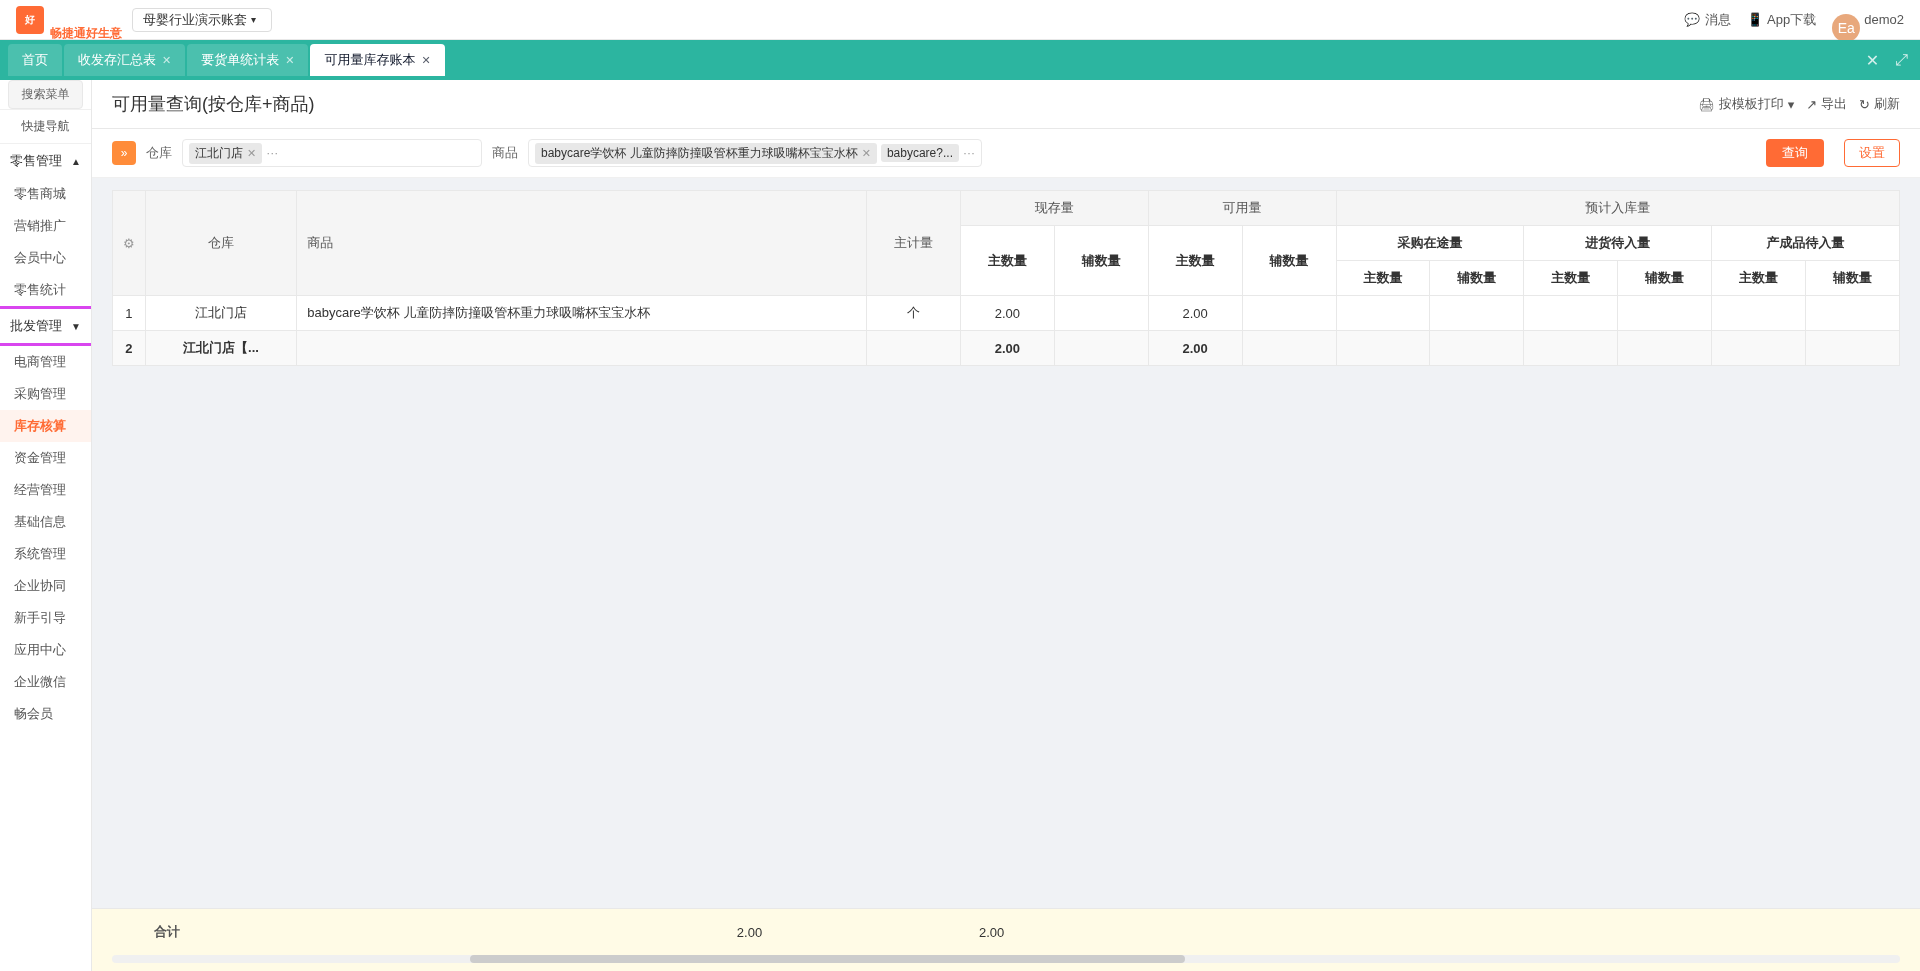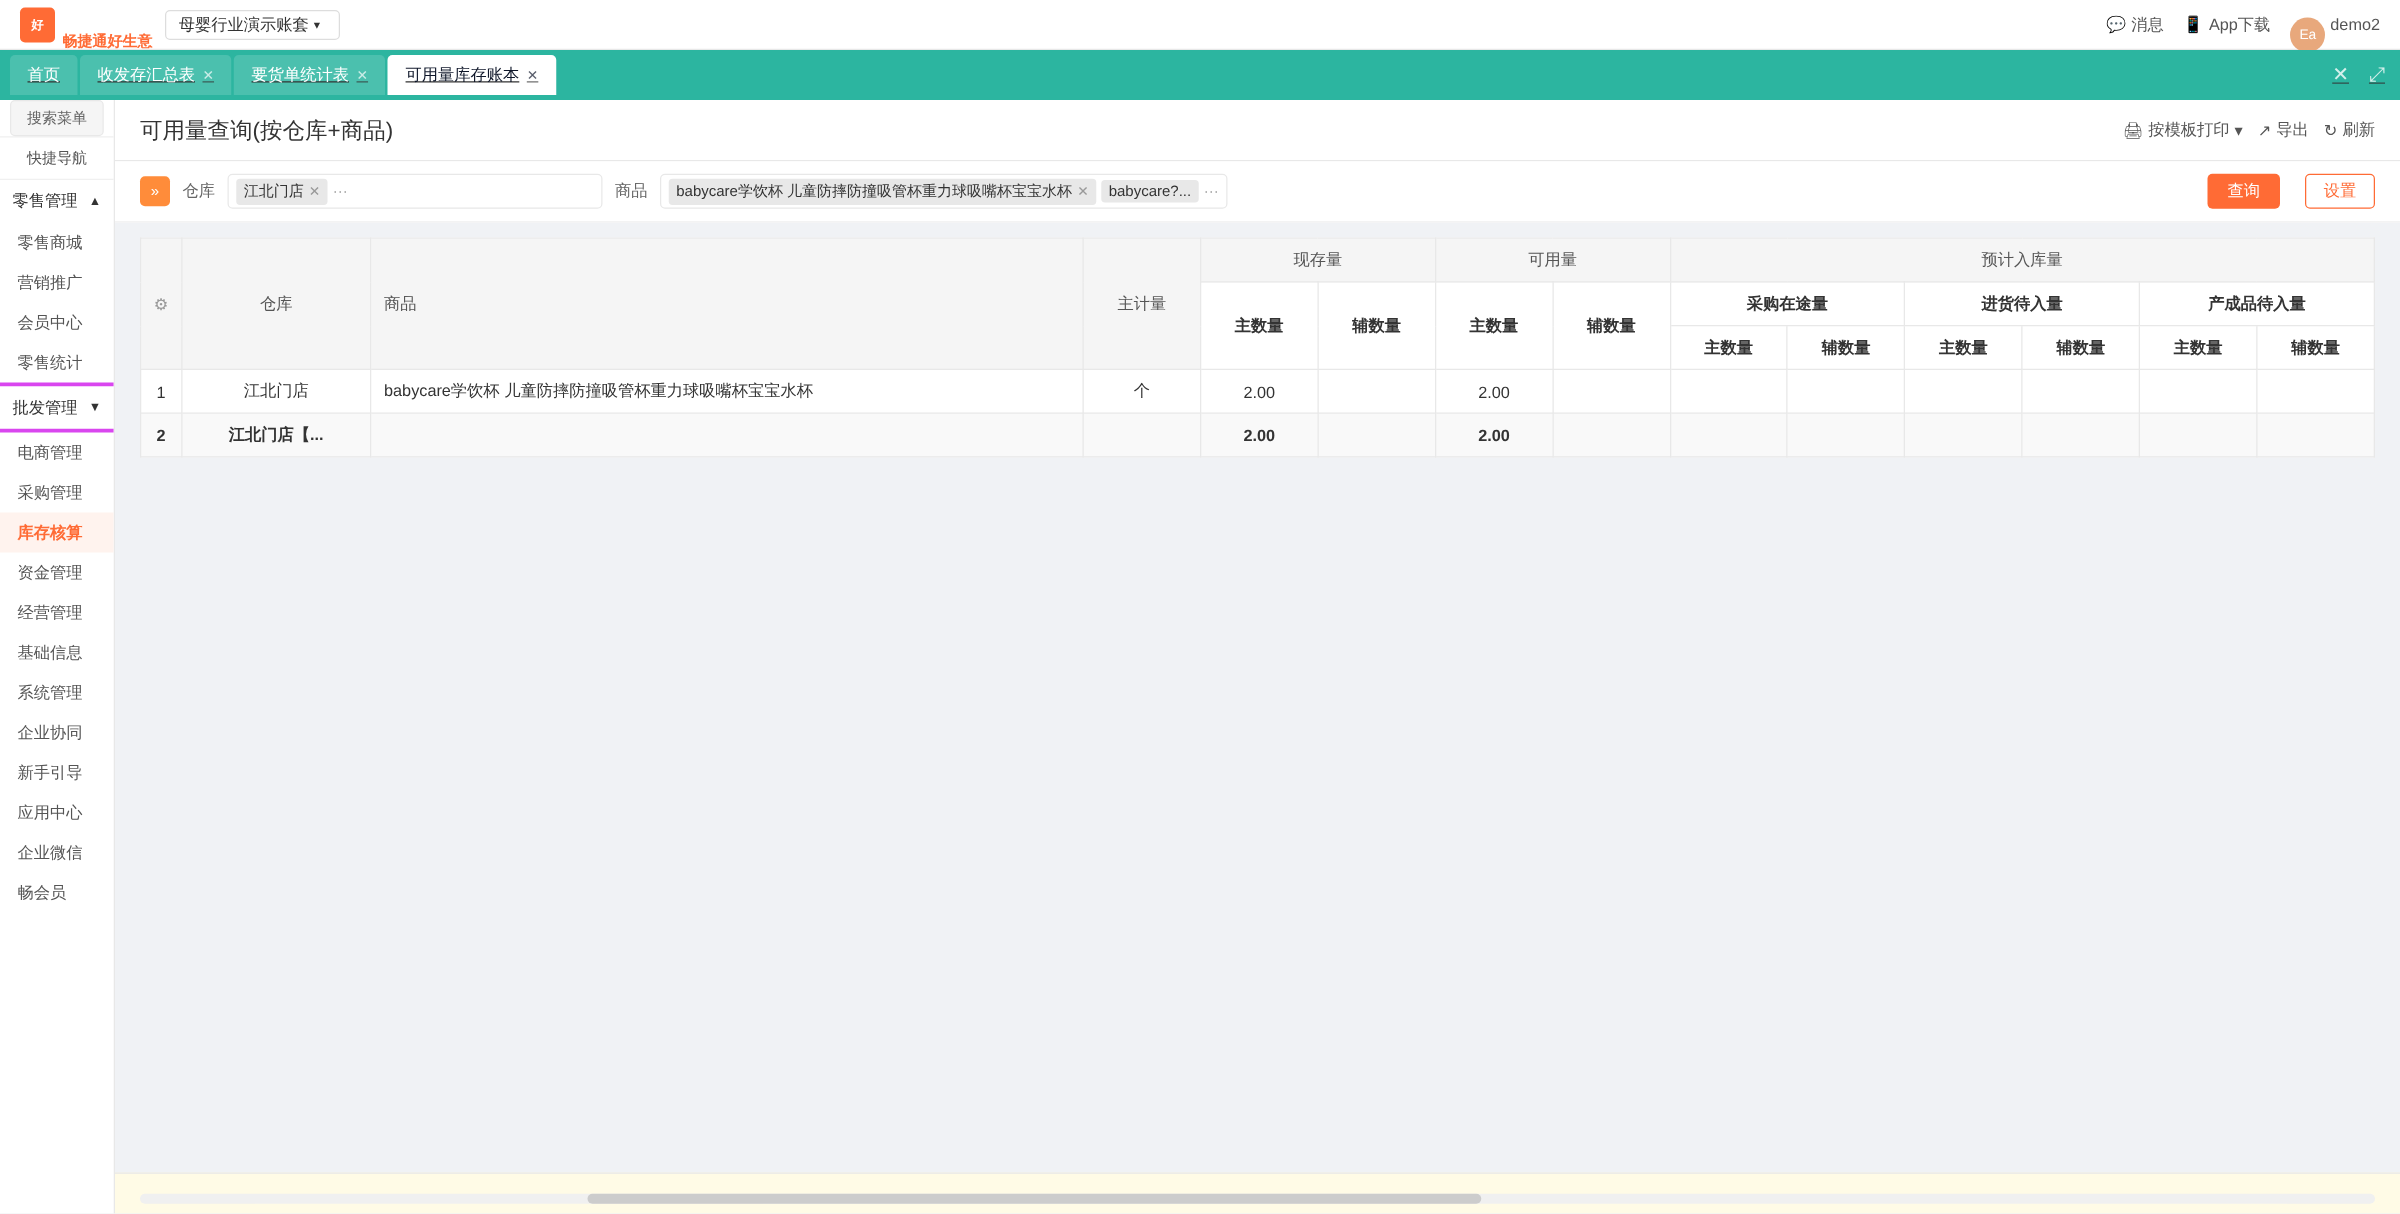--- a/index.html
+++ b/index.html
@@ -7,24 +7,24 @@
 
     
     .top-bar { height: 40px; background: #fff; display: flex; align-items: center; padding: 0 16px; border-bottom: 1px solid #e8e8e8; justify-content: space-between; }
     .top-bar-left { display: flex; align-items: center; gap: 10px; }
     .logo-area { display: flex; align-items: center; gap: 6px; }
     .logo-icon { width: 28px; height: 28px; background: #ff6b35; border-radius: 4px; display: flex; align-items: center; justify-content: center; color: white; font-size: 10px; font-weight: bold; }
     .edition-badge { font-size: 11px; color: #999; background: #f5f5f5; padding: 1px 6px; border-radius: 3px; }
     .industry-select { display: flex; align-items: center; gap: 4px; padding: 2px 10px; border: 1px solid #ddd; border-radius: 4px; font-size: 13px; color: #333; cursor: pointer; min-width: 140px; }
     .top-bar-right { display: flex; align-items: center; gap: 16px; }
     .top-right-item { display: flex; align-items: center; gap: 4px; font-size: 13px; color: #555; cursor: pointer; }
-    .avatar { width: 28px; height: 28px; border-radius: 50%; background: #e8a87c; display: flex; align-items: center; justify-content: center; font-size: 11px; color: white; overflow: hidden; margin-top: 16px; }
-
-    
-    .tab-bar { height: 40px; background: #2cb5a0; display: flex; align-items: center; padding: 0 8px; gap: 2px; position: relative; text-decoration: underline; }
+    .avatar { width: 28px; height: 28px; border-radius: 50%; background: #e8a87c; display: flex; align-items: center; justify-content: center; font-size: 14px; color: white; overflow: hidden; margin-top: 16px; }
+
+    
+    .tab-bar { height: 40px; background: #2cb5a0; display: flex; align-items: center; padding: 0 8px; gap: 2px; position: relative; }
     .tab { height: 32px; display: flex; align-items: center; padding: 0 14px; border-radius: 4px 4px 0 0; cursor: pointer; font-size: 13px; gap: 6px; }
     .tab.active { background: #fff; color: #0f172a; justify-content: center; }
     .tab.inactive { background: rgba(255,255,255,0.15); color: #fff; }
     .tab-close { font-size: 11px; cursor: pointer; opacity: 0.7; }
     .tab-bar-right { margin-left: auto; display: flex; align-items: center; gap: 8px; }
     .tab-bar-btn { color: #fff; font-size: 16px; cursor: pointer; padding: 4px; opacity: 0.8; }
 
     
     .main-layout { display: flex; flex: 1; overflow: hidden; }
 
@@ -289,20 +289,40 @@
             <td></td>
             <td></td>
             <td></td>
             <td></td>
           </tr>
         </tbody>
       </table>
     </div>
 
     <div class="table-footer">
+      <table class="footer-table">
+        <tbody>
+            <tr>
+          <td style="width:32px;"></td>
+          <td style="min-width:80px;" class="footer-label">合计</td>
+          <td style="min-width:220px;"></td>
+          <td style="min-width:60px;"></td>
+          <td style="min-width:80px;">2.00</td>
+          <td style="min-width:80px;"></td>
+          <td style="min-width:80px;">2.00</td>
+          <td style="min-width:80px;"></td>
+          <td style="min-width:80px;"></td>
+          <td style="min-width:80px;"></td>
+          <td style="min-width:80px;"></td>
+          <td style="min-width:80px;"></td>
+          <td style="min-width:80px;"></td>
+          <td style="min-width:80px;"></td>
+        </tr>
+      </tbody>
+        </table>
 
       <div style="height:8px; background:#f0f0f0; border-radius:4px; margin-top:8px; position:relative;">
         <div style="width:40%; height:100%; background:#ccc; border-radius:4px; margin-left:20%;"></div>
       </div>
     </div>
 
   </div>
 </div>
 
 </body></html>

